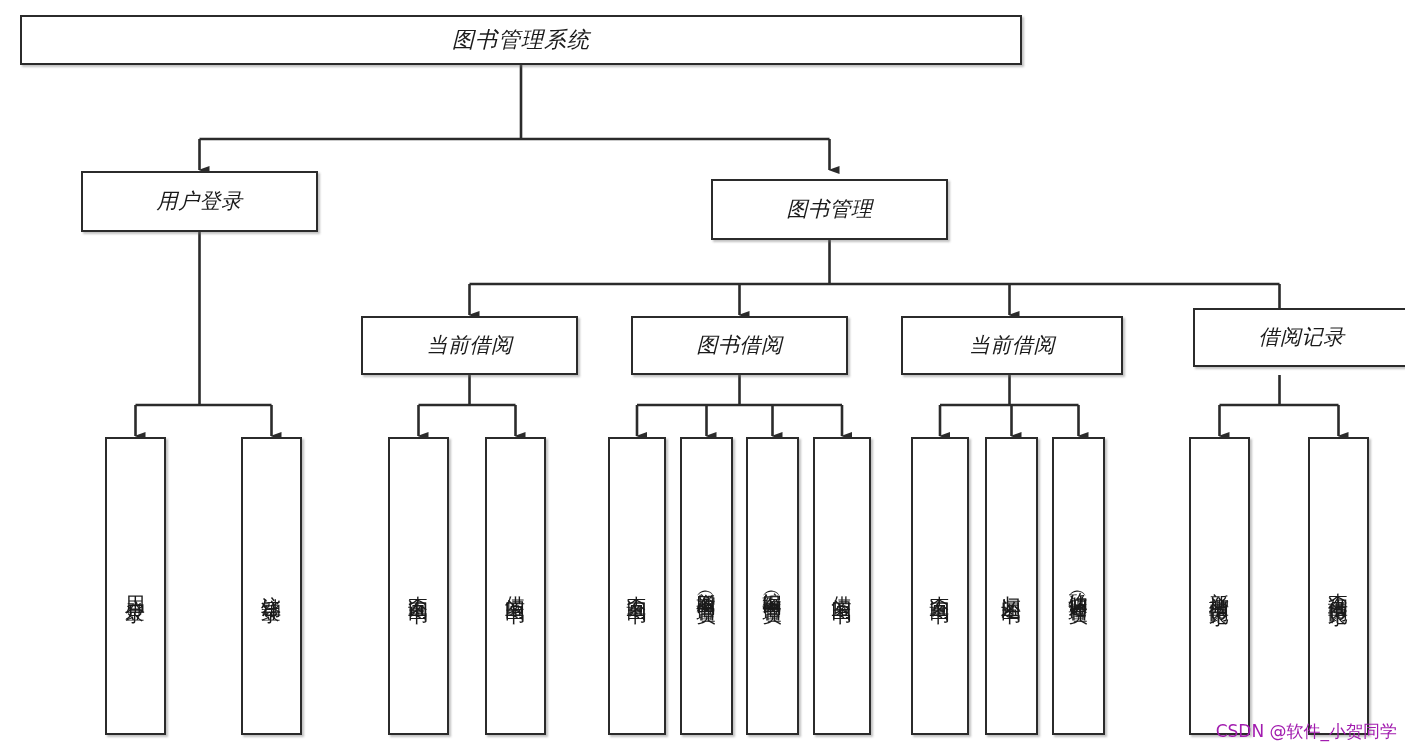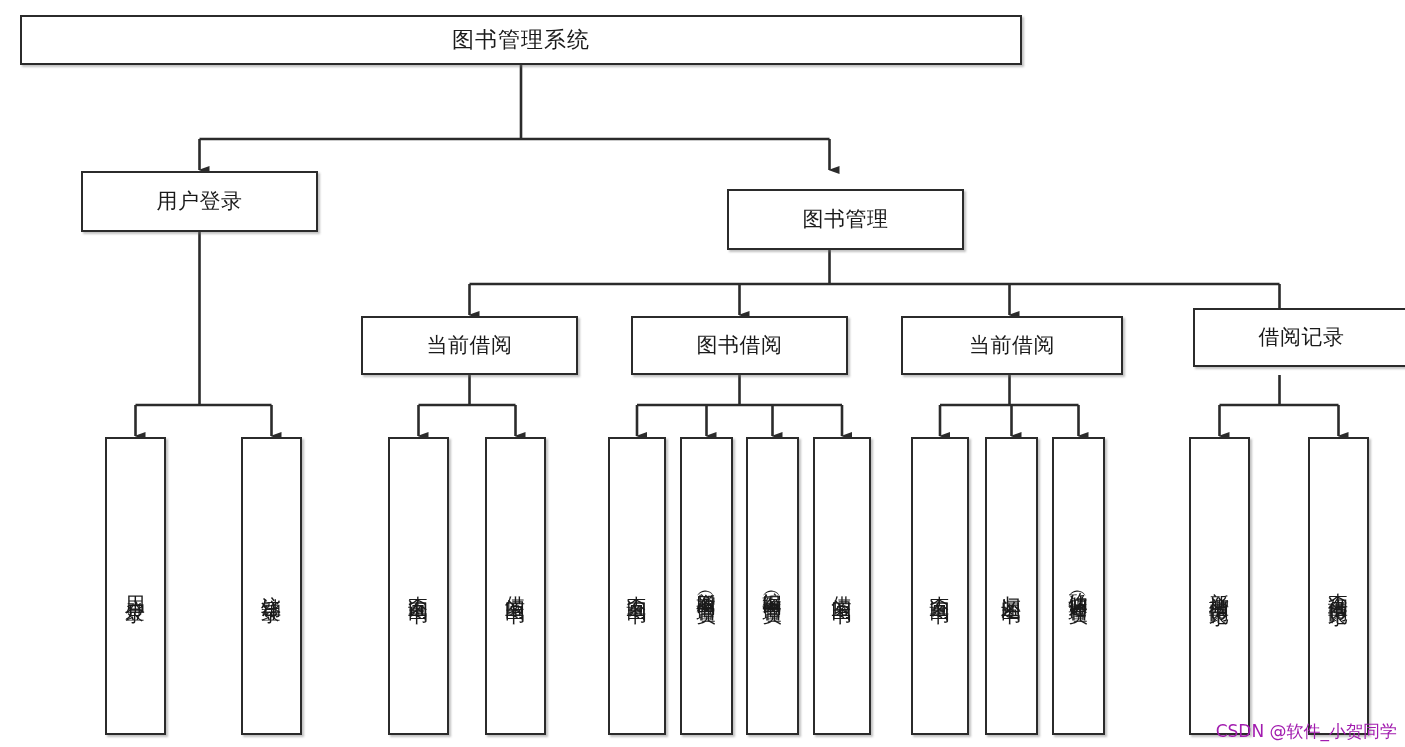--- a/index.html
+++ b/index.html
@@ -41,20 +41,21 @@
   .node-label {
     display: block;
     text-align: center;
     line-height: 1.18;
     white-space: nowrap;
   }
   
   .node.horiz .node-label {
     font-size: 21px;
     letter-spacing: 0.5px;
+    font-style: italic;
   }
   .node.root .node-label {
     font-size: 22px;
     letter-spacing: 1px;
   }
   
   .node.vert {
     align-items: center;
     justify-content: center;
   }
@@ -128,21 +129,21 @@
       </g>
   </svg>
 
   <div id="nodes-layer">
       <div class="node horiz root" style="left: 20px; top: 15px; width: 1002px; height: 50px;">
         <span class="node-label">图书管理系统</span>
       </div>
       <div class="node horiz" style="left: 81px; top: 171px; width: 237px; height: 61px;">
         <span class="node-label">用户登录</span>
       </div>
-      <div class="node horiz" style="left: 711px; top: 189px; width: 237px; height: 61px; margin-left: 16px;">
+      <div class="node horiz" style="left: 711px; top: 179px; width: 237px; height: 61px;">
         <span class="node-label">图书管理</span>
       </div>
       <div class="node horiz" style="left: 361px; top: 316px; width: 217px; height: 59px;">
         <span class="node-label">当前借阅</span>
       </div>
       <div class="node horiz" style="left: 631px; top: 316px; width: 217px; height: 59px;">
         <span class="node-label">图书借阅</span>
       </div>
       <div class="node horiz" style="left: 901px; top: 316px; width: 222px; height: 59px;">
         <span class="node-label">当前借阅</span>

